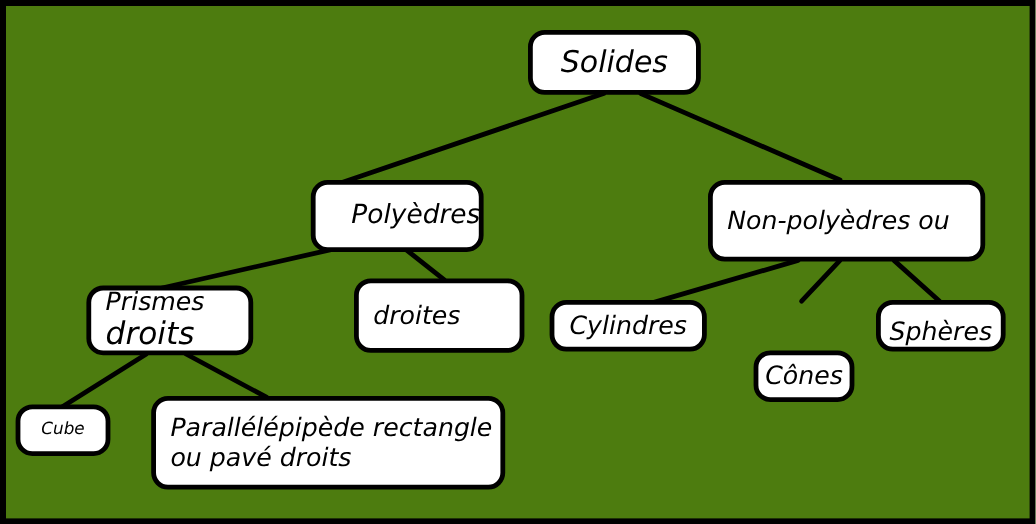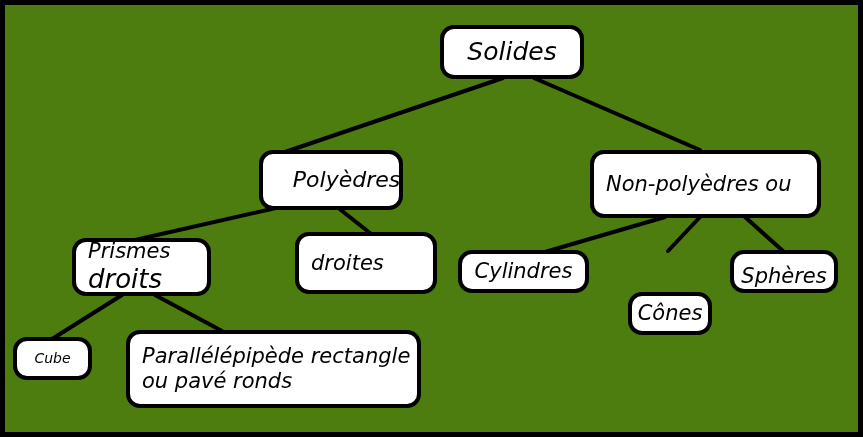--- a/index.html
+++ b/index.html
@@ -88,16 +88,16 @@
         <div class="line" style="font-size: 21px; color: rgb(0, 0, 0);">Cônes</div>
       </div>
       <div class="node center" style="left: 725px; top: 245px; width: 108px; height: 43px; background: rgb(255, 255, 255); border-color: rgb(0, 0, 0); justify-content: flex-end;">
         <div class="line" style="font-size: 21px; color: rgb(0, 0, 0);">Sphères</div>
       </div>
       <div class="node center" style="left: 8px; top: 332px; width: 79px; height: 43px; background: rgb(255, 255, 255); border-color: rgb(0, 0, 0);">
         <div class="line" style="font-size: 14px; color: rgb(0, 0, 0);">Cube</div>
       </div>
       <div class="node leftal" style="left: 121px; top: 325px; width: 295px; height: 78px; background: rgb(255, 255, 255); border-color: rgb(0, 0, 0);">
         <div class="line" style="font-size: 21px; color: rgb(0, 0, 0);">Parallélépipède rectangle</div>
-        <div class="line" style="font-size: 21px; color: rgb(0, 0, 0);">ou pavé ronds</div>
+        <div class="line" style="font-size: 21px; color: rgb(0, 0, 0);">ou pavé droits</div>
       </div>
     </div>
 </div>
 
 </body></html>

